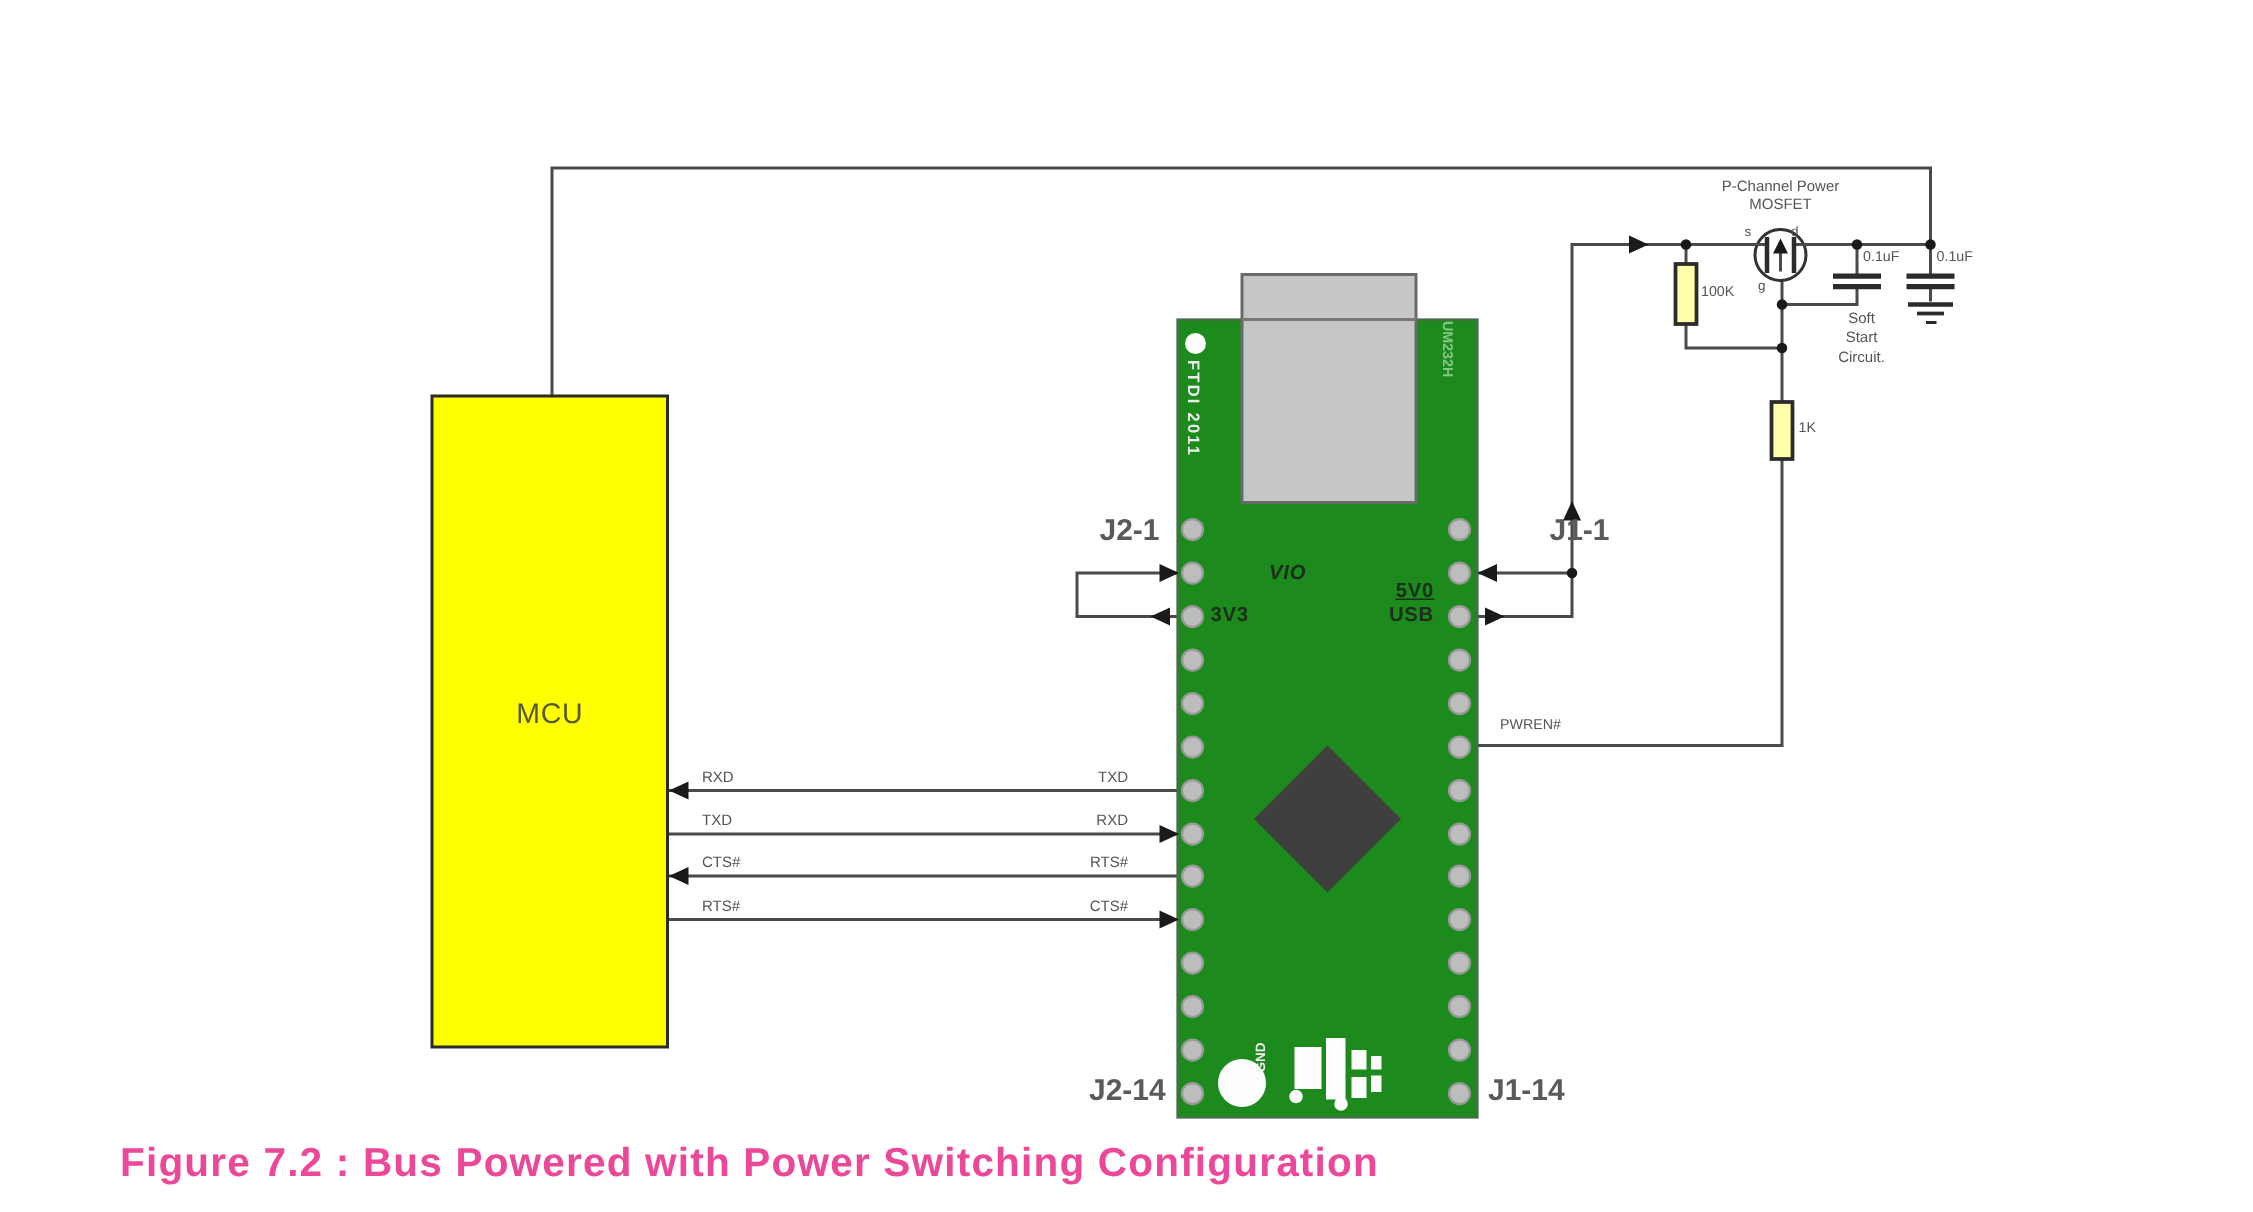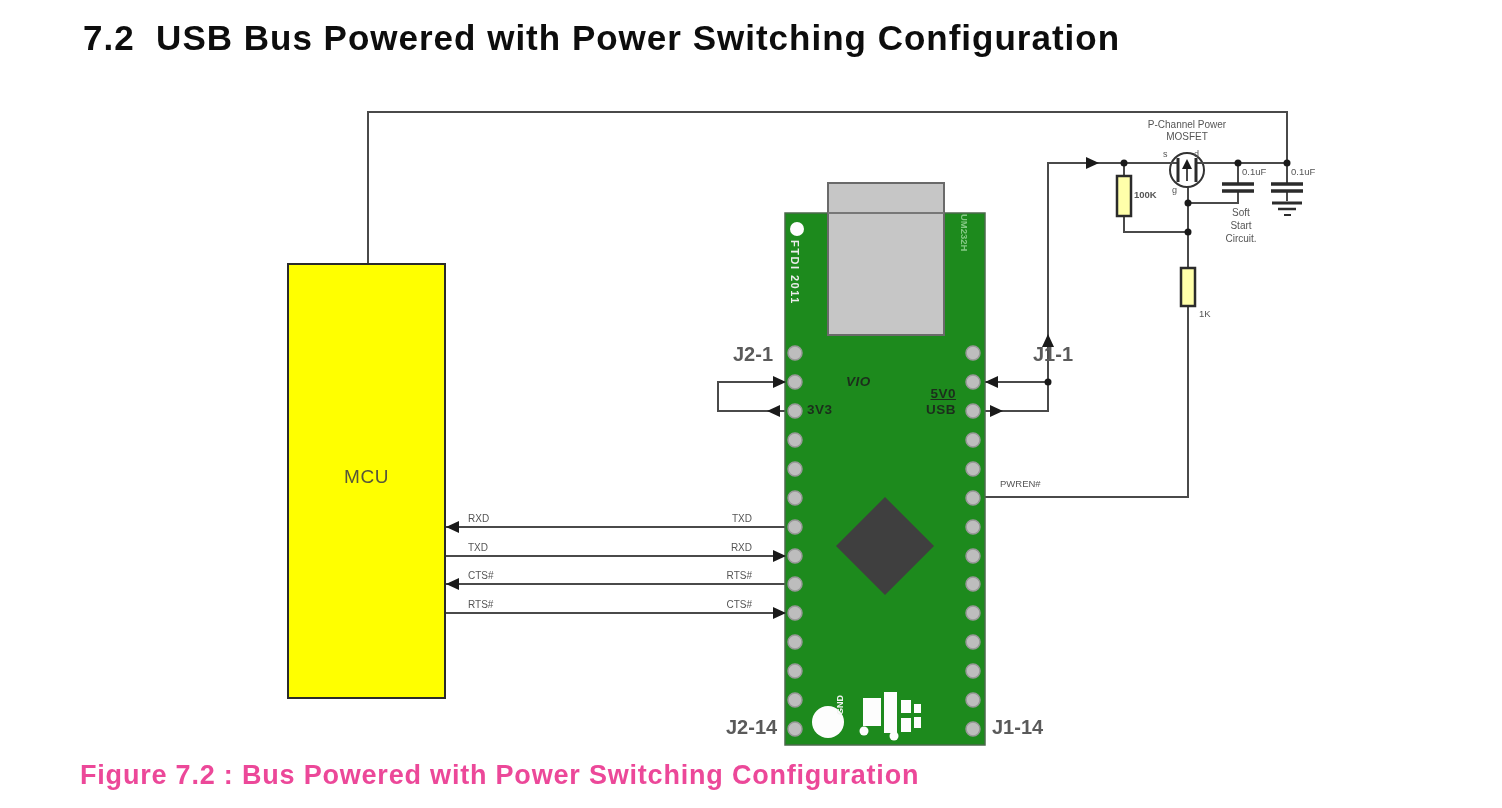--- a/index.html
+++ b/index.html
@@ -35,21 +35,20 @@
   .silk-v{position:absolute;writing-mode:vertical-rl;text-orientation:sideways;
           color:#ececec;font-weight:bold;}
   .gndlbl{position:absolute;left:823px;top:700px;width:34px;text-align:center;
           transform:rotate(-90deg);color:#f2f2f2;font-size:9px;font-weight:bold;}
 </style>
 </head>
 <body>
 
 <div class="page">
 
-  <h1 class="heading">7.2  USB Bus Powered with Power Switching Configuration</h1>
 
   <svg id="diagram-svg" width="1502" height="808" viewBox="0 0 1502 808">
 
     <g class="wire">
       <path d="M368 264 L368 112 L1287 112 L1287 163"></path>
       <path d="M983 411 L1048 411 L1048 163 L1170 163"></path>
       <path d="M983 382 L1048 382"></path>
       <path d="M1204 163 L1287 163"></path>
       <path d="M1124 163 L1124 176 M1124 216 L1124 232 L1188 232"></path>
       <path d="M1188 186 L1188 269"></path>
@@ -188,22 +187,22 @@
   <div class="lbl lblr" style="left:692px;top:513px;width:60px;">TXD</div>
   <div class="lbl lblr" style="left:692px;top:542px;width:60px;">RXD</div>
   <div class="lbl lblr" style="left:692px;top:570px;width:60px;">RTS#</div>
   <div class="lbl lblr" style="left:692px;top:599px;width:60px;">CTS#</div>
 
   <div class="lbl lblc" style="left:1127px;top:119px;width:120px;">P-Channel Power
 MOSFET</div>
   <div class="lbl" style="left:1163px;top:148px;font-size:9px;">s</div>
   <div class="lbl" style="left:1194px;top:148px;font-size:9px;">d</div>
   <div class="lbl" style="left:1172px;top:184px;font-size:9px;">g</div>
-  <div class="lbl" style="left:1134px;top:189px;font-size:9.5px;font-weight:bold;">100K</div>
-  <div class="lbl" style="left:1199px;top:280px;font-size:9.5px;margin-top:28px;">1K</div>
+  <div class="lbl" style="left:1134px;top:189px;font-size:9.5px;">100K</div>
+  <div class="lbl" style="left:1199px;top:280px;font-size:9.5px;">1K</div>
   <div class="lbl" style="left:1242px;top:166px;font-size:9.5px;">0.1uF</div>
   <div class="lbl" style="left:1291px;top:166px;font-size:9.5px;">0.1uF</div>
   <div class="lbl lblc" style="left:1210px;top:206px;width:62px;line-height:13px;">Soft
 Start
 Circuit.</div>
 
   <div class="silk-v" style="left:789px;top:240px;height:110px;font-size:11px;letter-spacing:1.5px;">FTDI 2011</div>
   <div class="silk-v" style="left:959px;top:214px;height:70px;font-size:9.5px;color:#84c884;">UM232H</div>
   <div class="gndlbl">GND</div>
 

